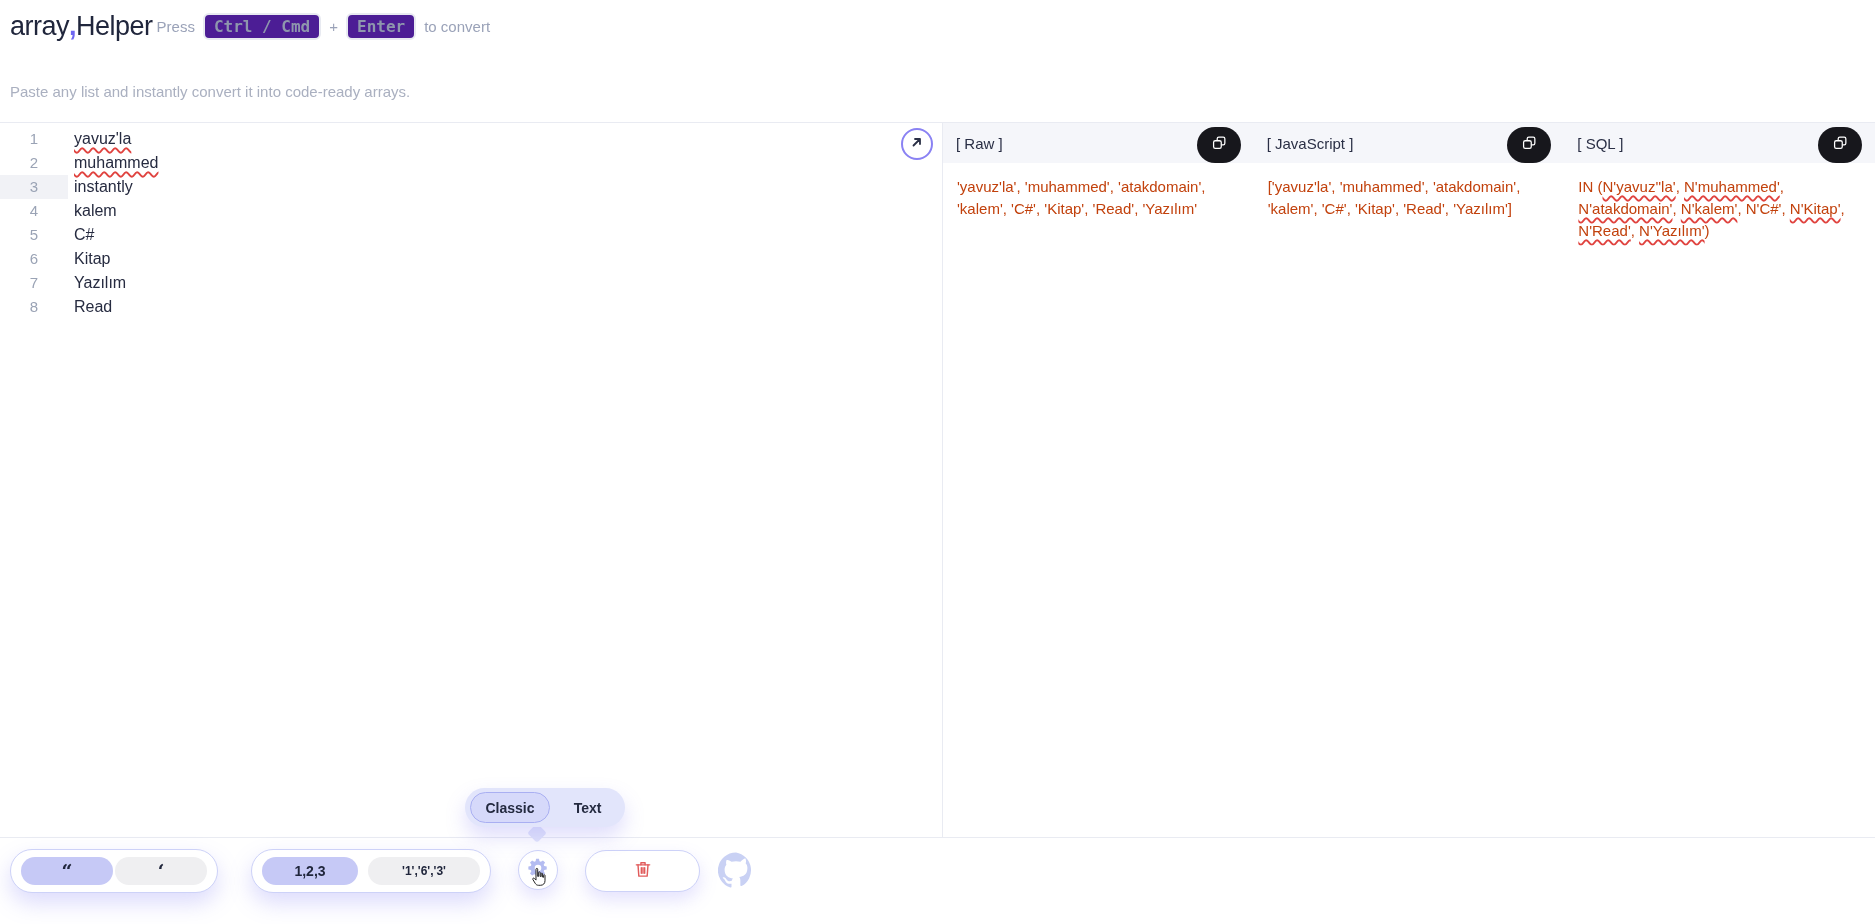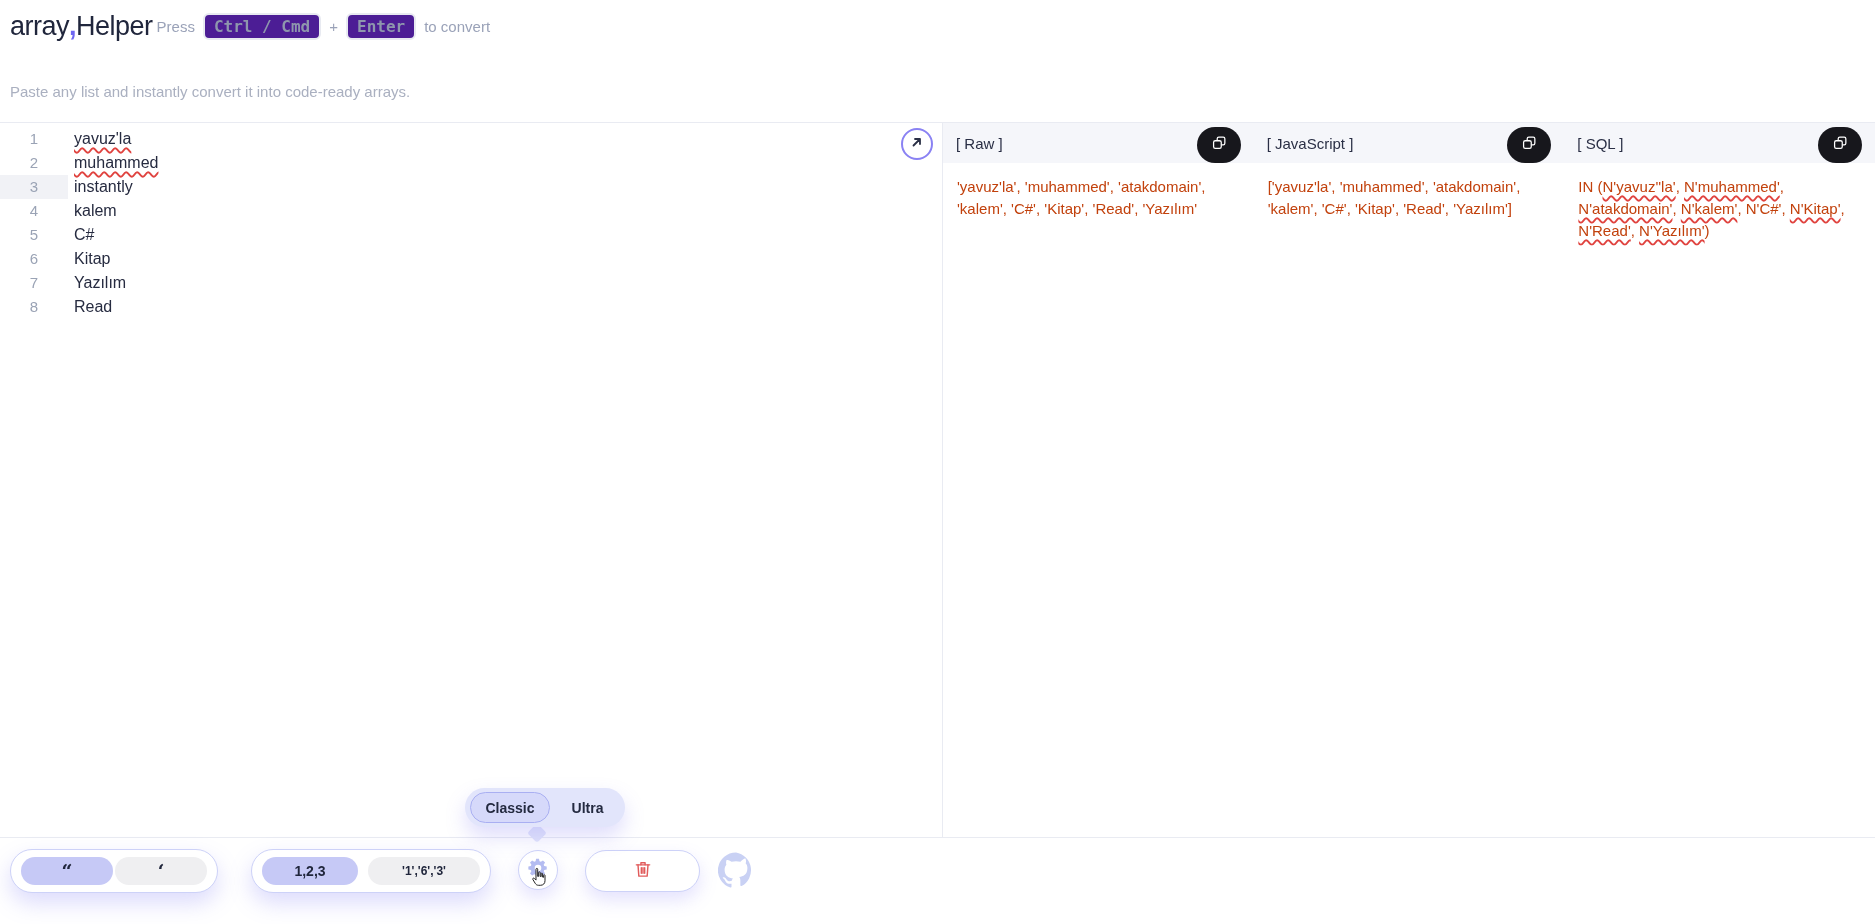--- a/index.html
+++ b/index.html
@@ -166,21 +166,21 @@
     <span>
       <svg width="16" height="16" viewBox="0 0 16 16">
           <path d="M4.5 11.5 L11 5 M6 5 H11 V10" fill="none" stroke="#2a2f45" stroke-width="1.8" stroke-linecap="round" stroke-linejoin="round"></path>
         </svg>
     </span>
   </div>
 
   <div class="mode-tail"></div>
   <div class="mode-pop">
     <div class="mode-classic">Classic</div>
-    <div class="mode-ultra">Ultra</div>
+    <div class="mode-ultra">Text</div>
   </div>
 
   <div class="toggle-group g1">
     <div class="seg on">“</div>
     <div class="seg off">‘</div>
   </div>
 
   <div class="toggle-group g2">
     <div class="seg on seg-a">1,2,3</div>
     <div class="seg off seg-b">'1','6','3'</div>

